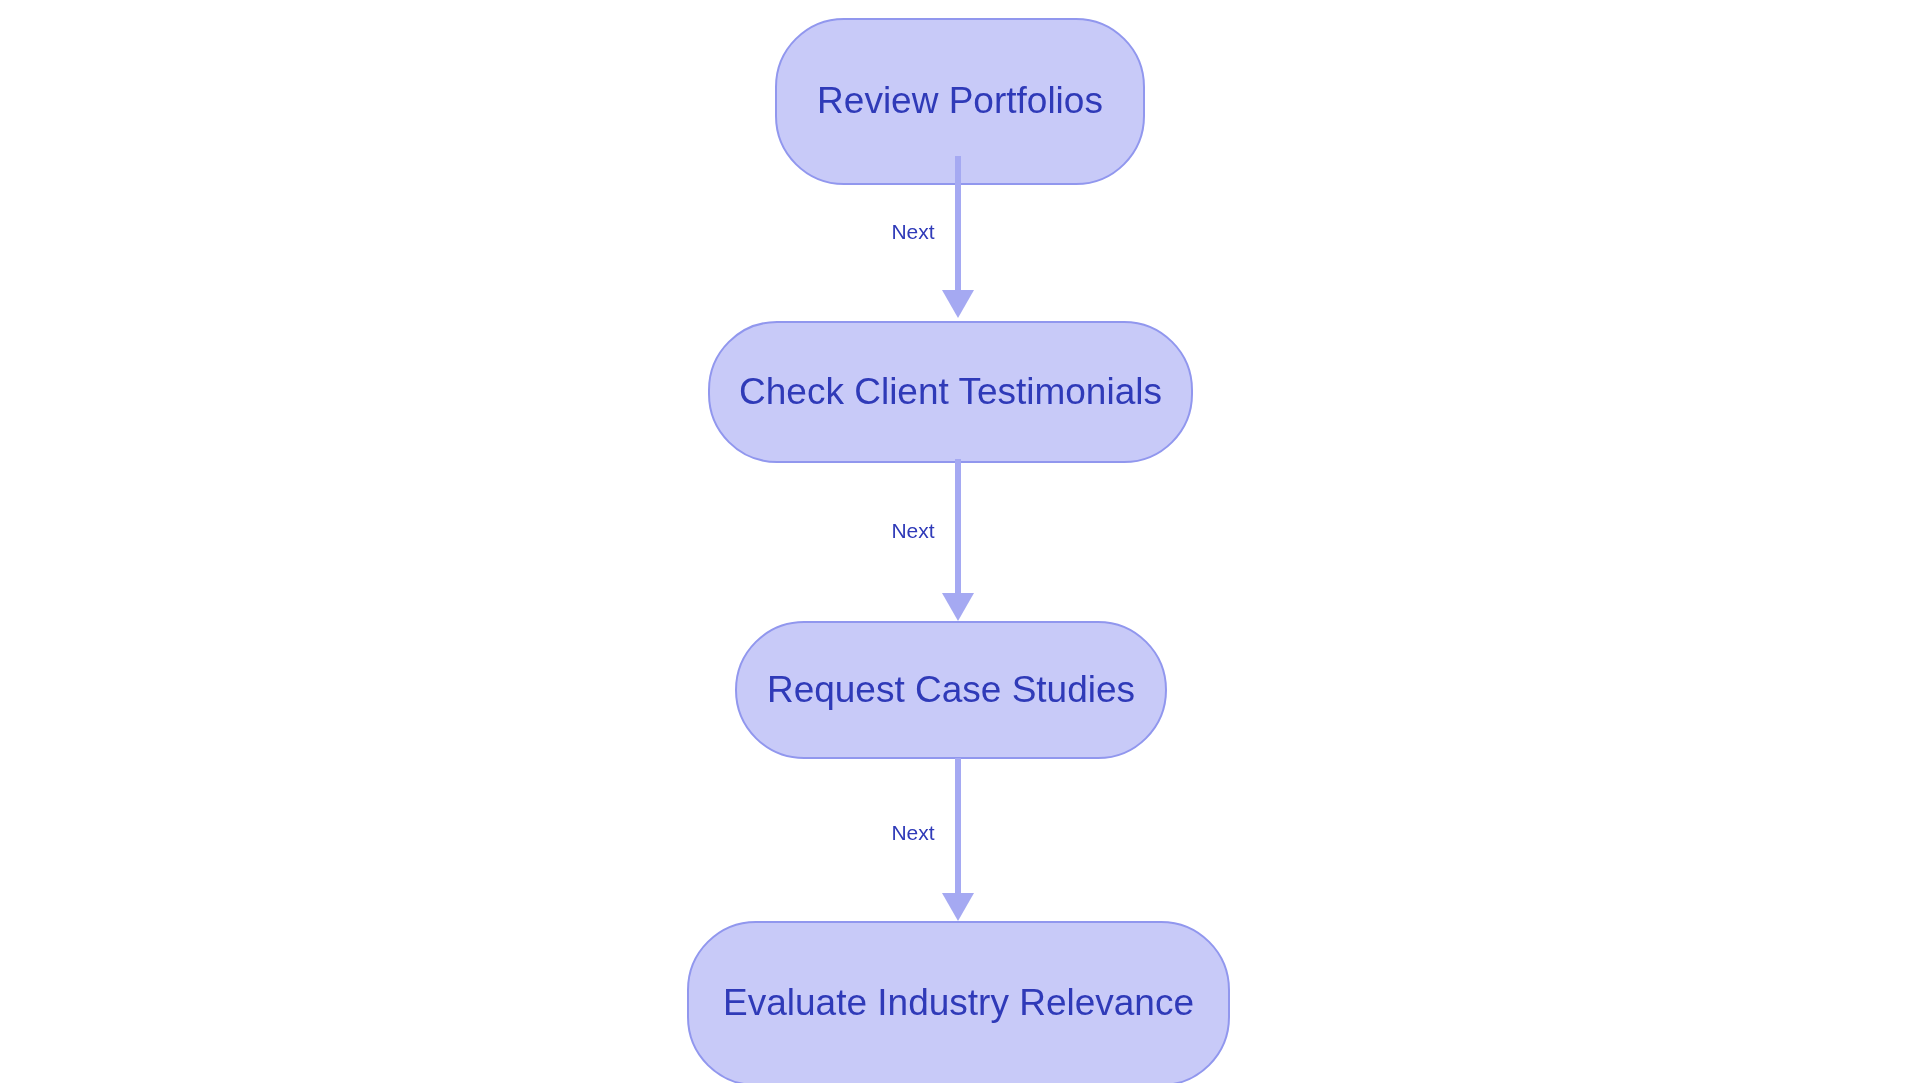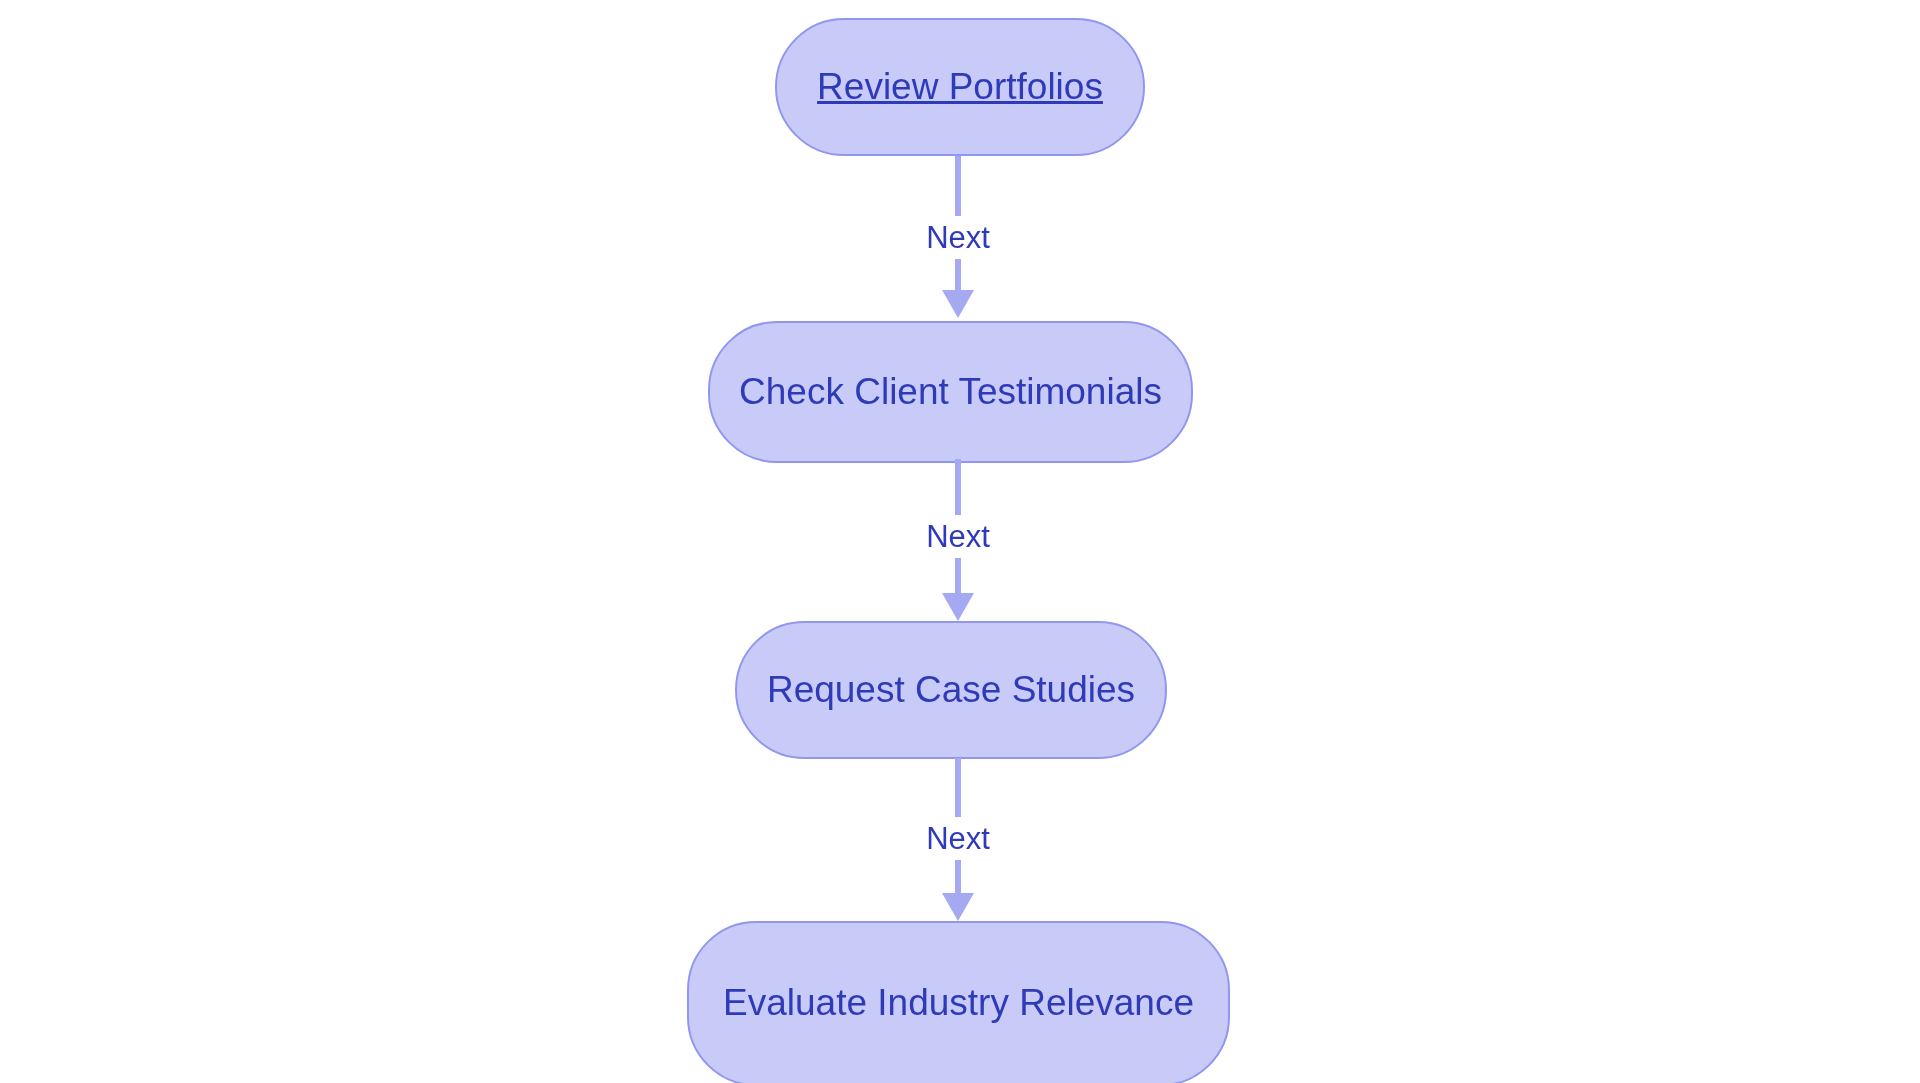--- a/index.html
+++ b/index.html
@@ -31,21 +31,21 @@
     border-radius:69px;
     display:flex;
     align-items:center;
     justify-content:center;
     text-align:center;
     color:var(--node-text);
     font-size:37px;
     line-height:1.2;
     white-space:nowrap;
   }
-  .node-1{left:775px;top:18px;width:370px;height:138px;text-decoration:underline;}
+  .node-1{left:775px;top:18px;width:370px;height:167px;}
   .node-2{left:708px;top:321px;width:485px;height:142px;}
   .node-3{left:735px;top:621px;width:432px;height:138px;}
   .node-4{left:687px;top:921px;width:543px;height:165px;}
 
   .edge-line{
     position:absolute;
     width:6px;
     left:955px;
     background:var(--edge-line);
   }
@@ -60,25 +60,25 @@
     border-left:16px solid transparent;
     border-right:16px solid transparent;
     border-top:28px solid var(--edge-line);
   }
   .arrowhead-1{top:290px;}
   .arrowhead-2{top:593px;}
   .arrowhead-3{top:893px;}
 
   .edge-label{
     position:absolute;
-    left:958px;
+    left:913px;
     transform:translateX(-50%);
     background:var(--edge-label-bg);
     color:var(--edge-label-text);
-    font-size:31px;
+    font-size:21px;
     line-height:1.2;
     padding:3px 10px;
     white-space:nowrap;
   }
   .edge-label-1{top:216px;}
   .edge-label-2{top:515px;}
   .edge-label-3{top:817px;}
 </style>
 </head>
 <body>

